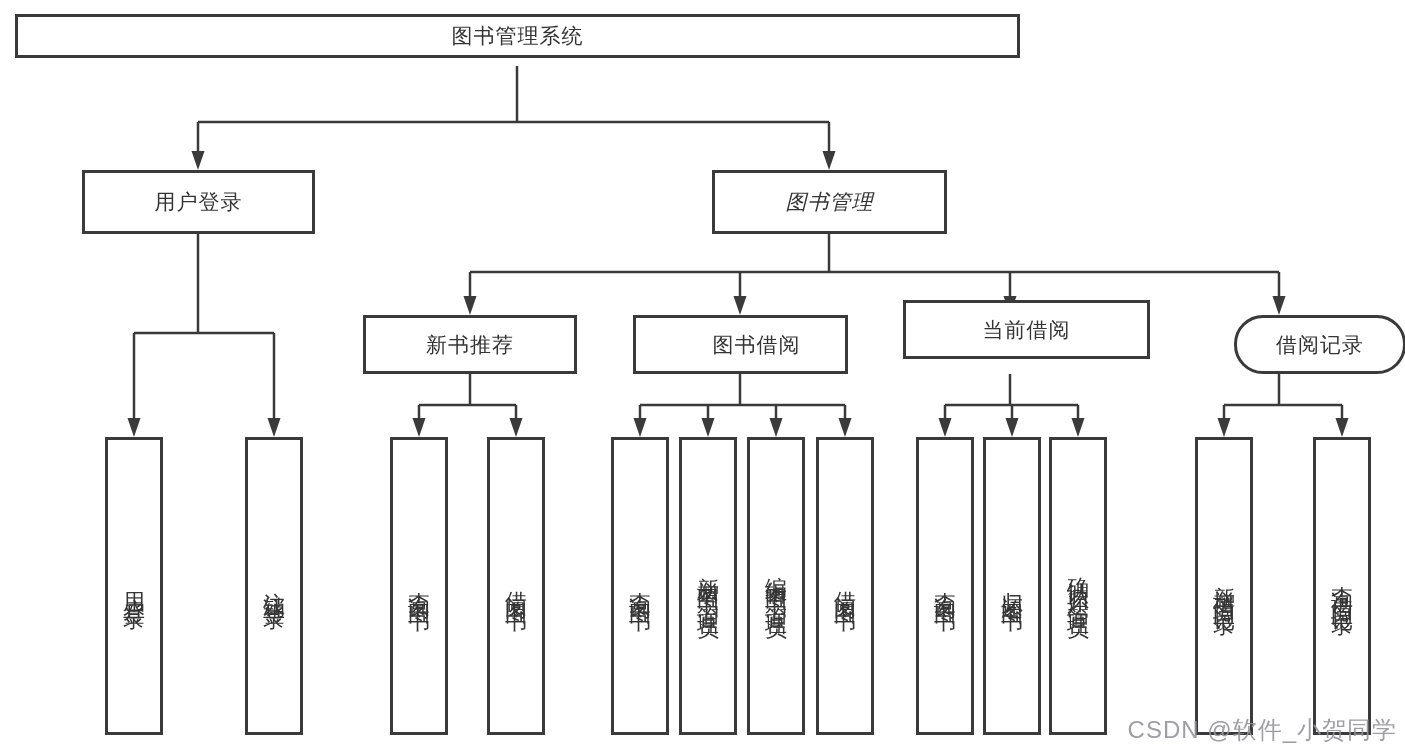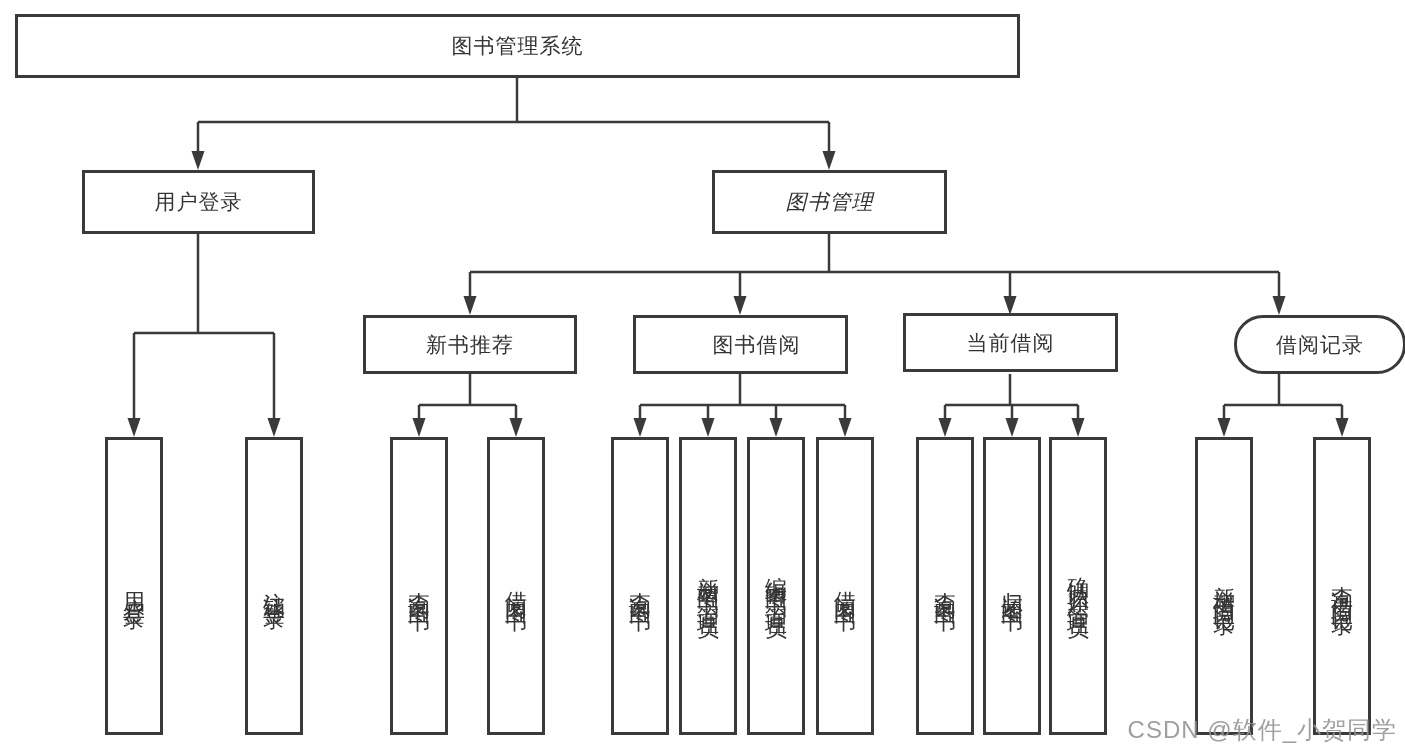--- a/index.html
+++ b/index.html
@@ -37,26 +37,26 @@
   .node.v { 
     font-size: 22px;
   }
   .node.v .vlabel {
     writing-mode: vertical-rl;
     text-orientation: mixed;
     letter-spacing: 6px;
     line-height: 1;
   }
   
-  #n-root   { left: 15px;   top: 14px;  width: 1005px; height: 64px; }
+  #n-root   { left: 15px;   top: 14px;  width: 1005px; height: 44px; }
   #n-l2a    { left: 82px;   top: 170px; width: 233px;  height: 64px; }
   #n-l2b    { left: 712px;  top: 170px; width: 235px;  height: 64px; font-style: italic; }
   #n-l3a    { left: 363px;  top: 315px; width: 214px;  height: 59px; }
   #n-l3b    { left: 633px;  top: 315px; width: 215px;  height: 59px; padding-left: 32px; }
-  #n-l3c    { left: 903px;  top: 313px; width: 215px;  height: 59px; }
+  #n-l3c    { left: 903px;  top: 300px; width: 247px;  height: 59px; }
   #n-l3d    { left: 1234px; top: 315px; width: 172px;  height: 59px; border-radius: 29px; }
   .leaf     { top: 437px; width: 58px; height: 298px; }
   #n-f1  { left: 105px; }
   #n-f2  { left: 245px; }
   #n-f3  { left: 390px; }
   #n-f4  { left: 487px; }
   #n-f5  { left: 611px; }
   #n-f6  { left: 679px; }
   #n-f7  { left: 747px; }
   #n-f8  { left: 816px; }

